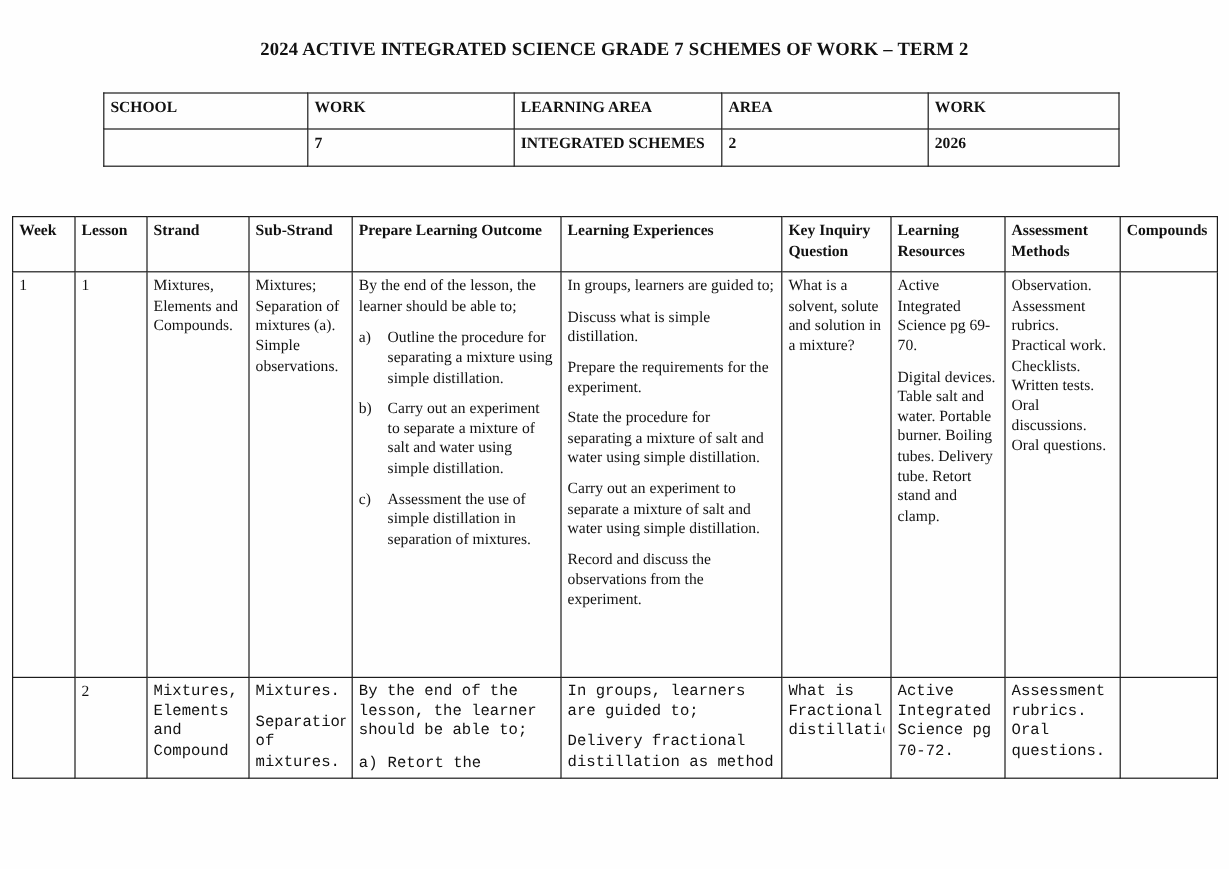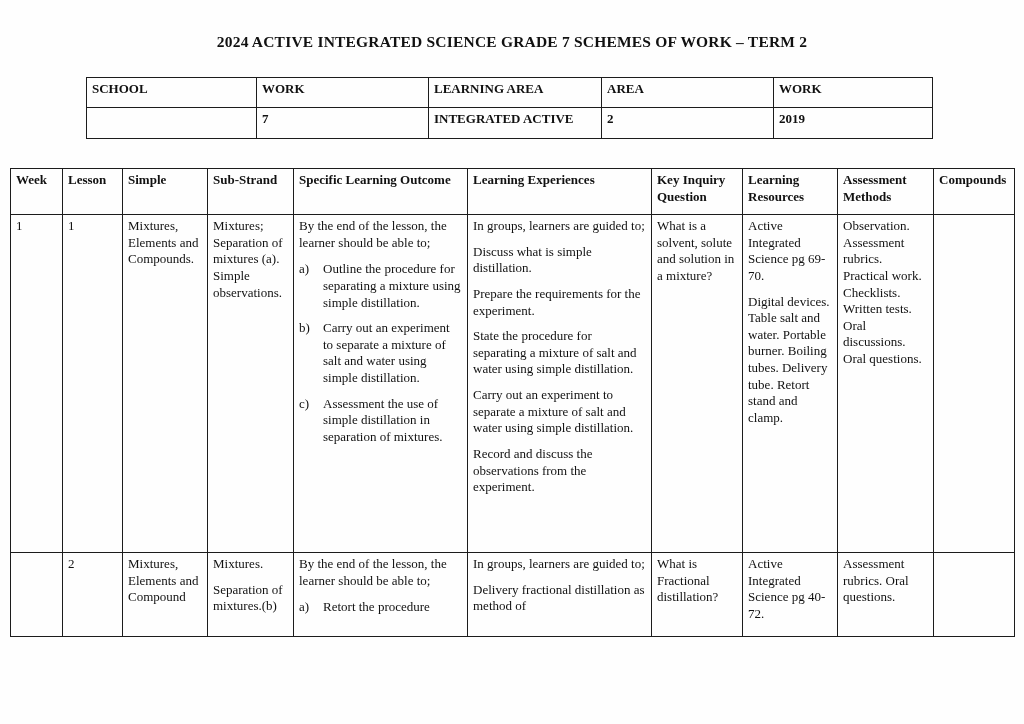--- a/index.html
+++ b/index.html
@@ -30,25 +30,25 @@
     padding: 3px 5px;
     font-size: 13px;
     line-height: 1.28;
     overflow: hidden;
   }
 
   .info-table { position: absolute; left: 86px; top: 77px; width: 846px; padding-left: 21px; }
   .info-table th { font-weight: bold; height: 30px; }
   .info-table td { font-weight: bold; height: 31px; }
 
-  .scheme-table { position: absolute; left: 10px; top: 168px; width: 1004px; }
+  .scheme-table { position: absolute; left: 10px; top: 180px; width: 1004px; }
   .scheme-table th { font-weight: bold; height: 46px; font-size: 13px; }
   .row-1 td { height: 338px; }
   .row-2 td { height: 84px; }
-  .row-2 .clip { max-height: 76px; overflow: hidden; }
+  .row-2 .clip { max-height: 76px; overflow: hidden; font-family: Liberation Mono, monospace; }
 
   .para { margin-bottom: 9px; }
   .para:last-child { margin-bottom: 0; }
   .intro { margin-bottom: 10px; }
   .o-item { display: flex; margin-bottom: 9px; }
   .o-item:last-child { margin-bottom: 0; }
   .o-label { flex: 0 0 24px; }
   .o-text { flex: 1 1 auto; }
 </style>
 </head>
@@ -70,23 +70,23 @@
         <tr>
       <th>SCHOOL</th>
       <th>WORK</th>
       <th>LEARNING AREA</th>
       <th>AREA</th>
       <th>WORK</th>
     </tr>
     <tr>
       <td></td>
       <td>7</td>
-      <td>INTEGRATED ACTIVE</td>
+      <td>INTEGRATED SCHEMES</td>
       <td>2</td>
-      <td>2019</td>
+      <td>2026</td>
     </tr>
   </tbody>
     </table>
 
   <table class="scheme-table">
     <colgroup>
       <col style="width:52px">
         <col style="width:60px">
         <col style="width:85px">
         <col style="width:86px">
@@ -94,23 +94,23 @@
         <col style="width:184px">
         <col style="width:91px">
         <col style="width:95px">
         <col style="width:96px">
         <col style="width:81px">
     </colgroup>
     <tbody>
         <tr>
       <th>Week</th>
       <th>Lesson</th>
-      <th>Simple</th>
+      <th>Strand</th>
       <th>Sub-Strand</th>
-      <th>Specific Learning Outcome</th>
+      <th>Prepare Learning Outcome</th>
       <th>Learning Experiences</th>
       <th>Key Inquiry Question</th>
       <th>Learning Resources</th>
       <th>Assessment Methods</th>
       <th>Compounds</th>
     </tr>
 
     <tr class="row-1">
       <td>1</td>
       <td>1</td>
@@ -177,21 +177,21 @@
         <div class="clip">
           <div class="para">In groups, learners are guided to;</div>
           <div class="para">Delivery fractional distillation as method of</div>
         </div>
       </td>
       <td>
         <div class="clip">What is Fractional distillation?</div>
       </td>
       <td>
         <div class="clip">
-          <div class="para">Active Integrated Science pg 40-72.</div>
+          <div class="para">Active Integrated Science pg 70-72.</div>
         </div>
       </td>
       <td>
         <div class="clip">
           <div class="para">Assessment rubrics. Oral questions.</div>
         </div>
       </td>
       <td></td>
     </tr>
   </tbody>

